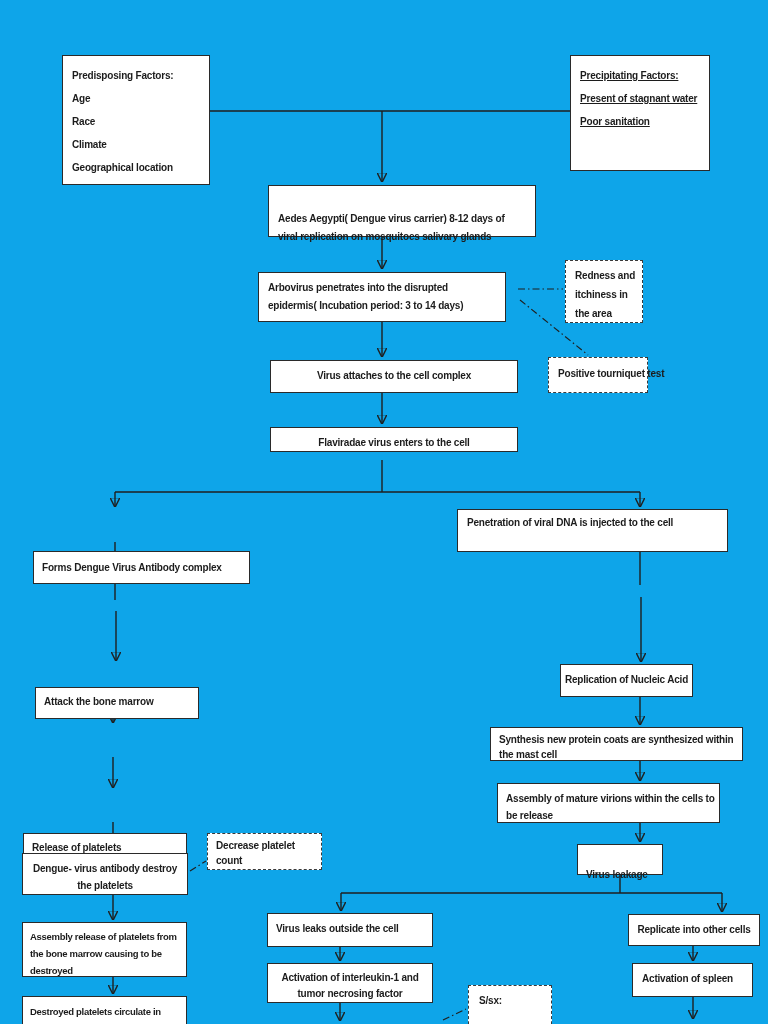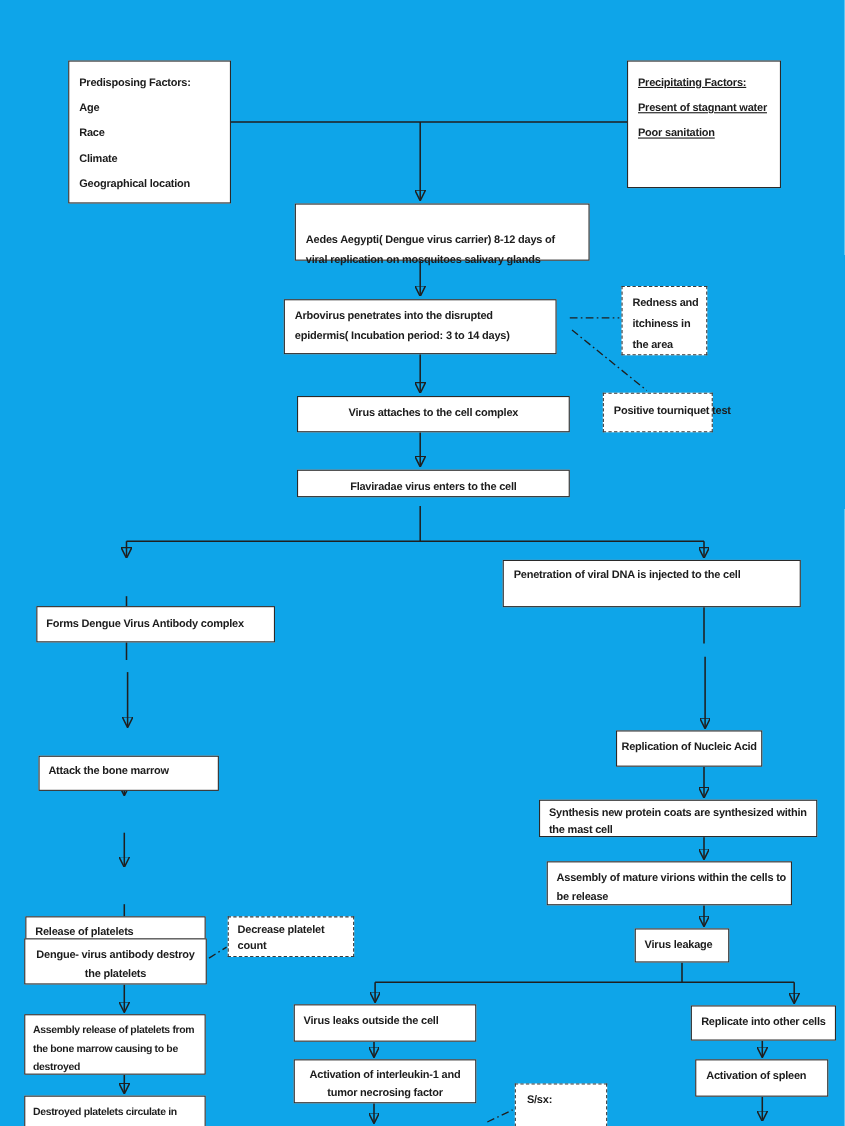--- a/index.html
+++ b/index.html
@@ -152,21 +152,21 @@
   <div class="node" style="left:490px;top:727px;width:253px;height:34px;padding:4px 0 0 8px;line-height:15px;">
     <div>Synthesis new protein coats are synthesized within</div>
     <div>the mast cell</div>
   </div>
 
   <div class="node" style="left:497px;top:783px;width:223px;height:40px;padding:6px 0 0 8px;line-height:17px;">
     <div>Assembly of mature virions within the cells to</div>
     <div>be release</div>
   </div>
 
-  <div class="node" style="left:577px;top:844px;width:86px;height:31px;padding:7px 0 0 8px;">
+  <div class="node" style="left:577px;top:844px;width:86px;height:31px;padding:22px 0 0 8px;">
     <div>Virus leakage</div>
   </div>
 
   <div class="node" style="left:267px;top:913px;width:166px;height:34px;padding:7px 0 0 8px;">
     <div>Virus leaks outside the cell</div>
   </div>
 
   <div class="node center" style="left:267px;top:963px;width:166px;height:40px;padding-top:6px;line-height:16px;">
     <div>Activation of interleukin-1 and</div>
     <div>tumor necrosing factor</div>

